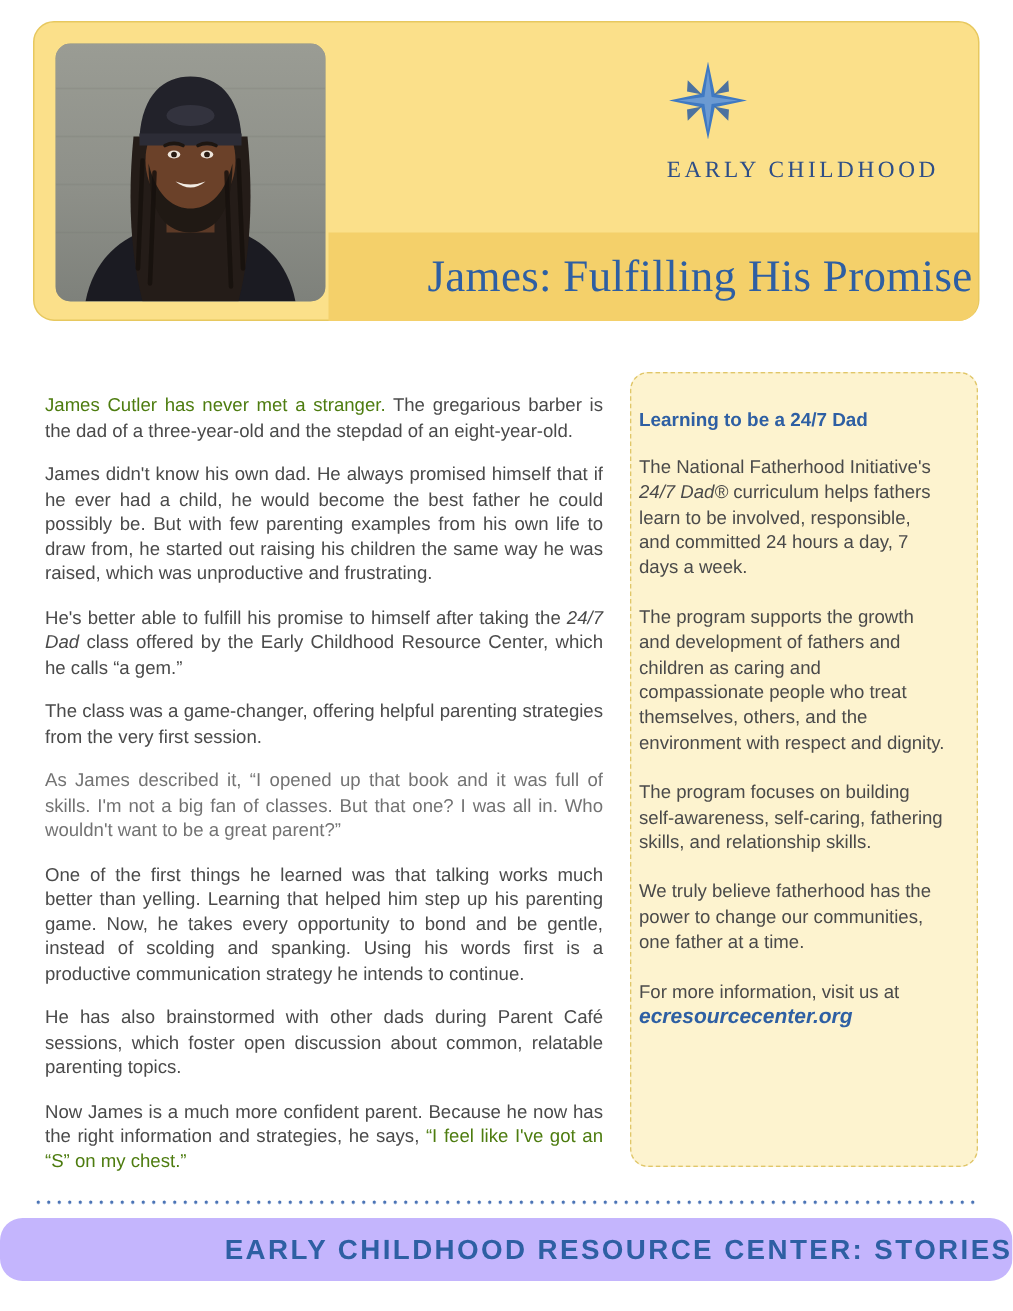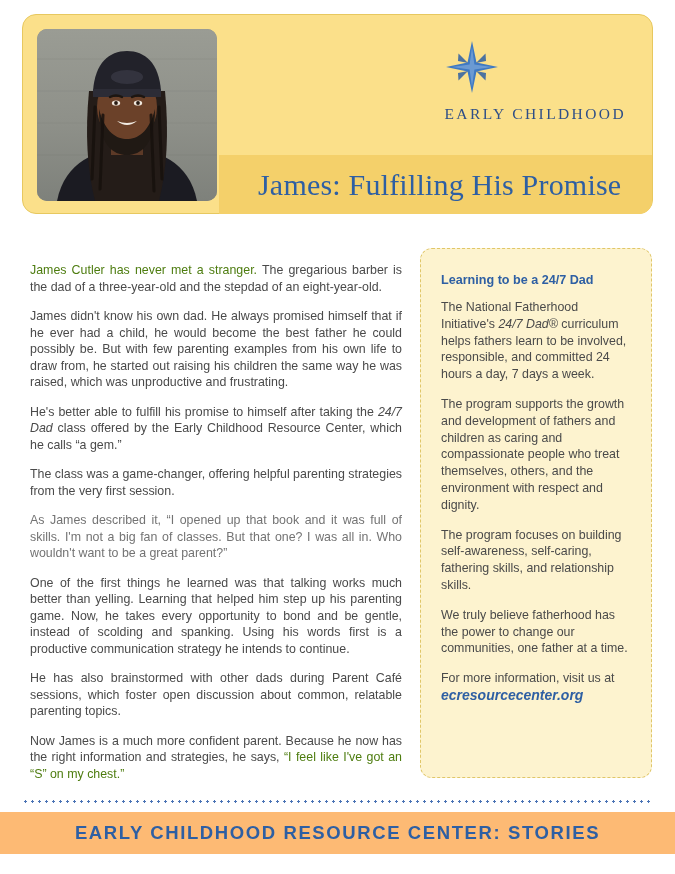--- a/index.html
+++ b/index.html
@@ -71,20 +71,21 @@
     border-bottom-right-radius: 13px;
     display: flex;
     align-items: center;
   }
   .title-bar .title {
     color: #2e5fa3;
     font-family: "Liberation Serif", serif;
     font-size: 30px;
     padding-left: 39px;
     letter-spacing: 0.2px;
+    margin-left: 27px;
   }
 
   
   .story {
     position: absolute;
     left: 30px;
     top: 262px;
     width: 372px;
   }
   .story p {
@@ -104,30 +105,30 @@
   .sidebar {
     position: absolute;
     left: 420px;
     top: 248px;
     width: 232px;
     height: 530px;
     background: #fdf3cf;
     border: 1px dashed #e0c669;
     border-radius: 12px;
     box-sizing: border-box;
-    padding: 24px 20px 18px 20px;
+    padding: 24px 20px 18px 5px;
   }
   .sidebar h3 {
     margin: 0 0 12px 0;
     font-size: 12.6px;
     color: #2e5fa3;
     font-weight: bold;
   }
   .sidebar p {
-    margin: 0 0 13px 0;
+    margin: 16px 0 13px 0;
     font-size: 12.4px;
     line-height: 16.8px;
     color: #4a4a4a;
   }
   .sidebar a.url {
     color: #2e5fa3;
     font-weight: bold;
     text-decoration: none;
     font-size: 14px;
     font-style: italic;
@@ -143,24 +144,25 @@
     background-image: radial-gradient(circle, #4a73b5 1.1px, transparent 1.3px);
     background-size: 7px 3px;
     background-repeat: repeat-x;
   }
   .footer {
     position: absolute;
     left: 0;
     top: 812px;
     width: 675px;
     height: 42px;
-    background: #fdba74;
+    background: #c4b5fd;
     display: flex;
     align-items: center;
-    justify-content: center;
+    justify-content: flex-end;
+    border-radius: 15px;
   }
   .footer .footer-text {
     color: #2e5fa3;
     font-size: 18.5px;
     letter-spacing: 1.6px;
     font-weight: bold;
     font-family: "Liberation Sans", sans-serif;
   }
 </style>
 </head>

